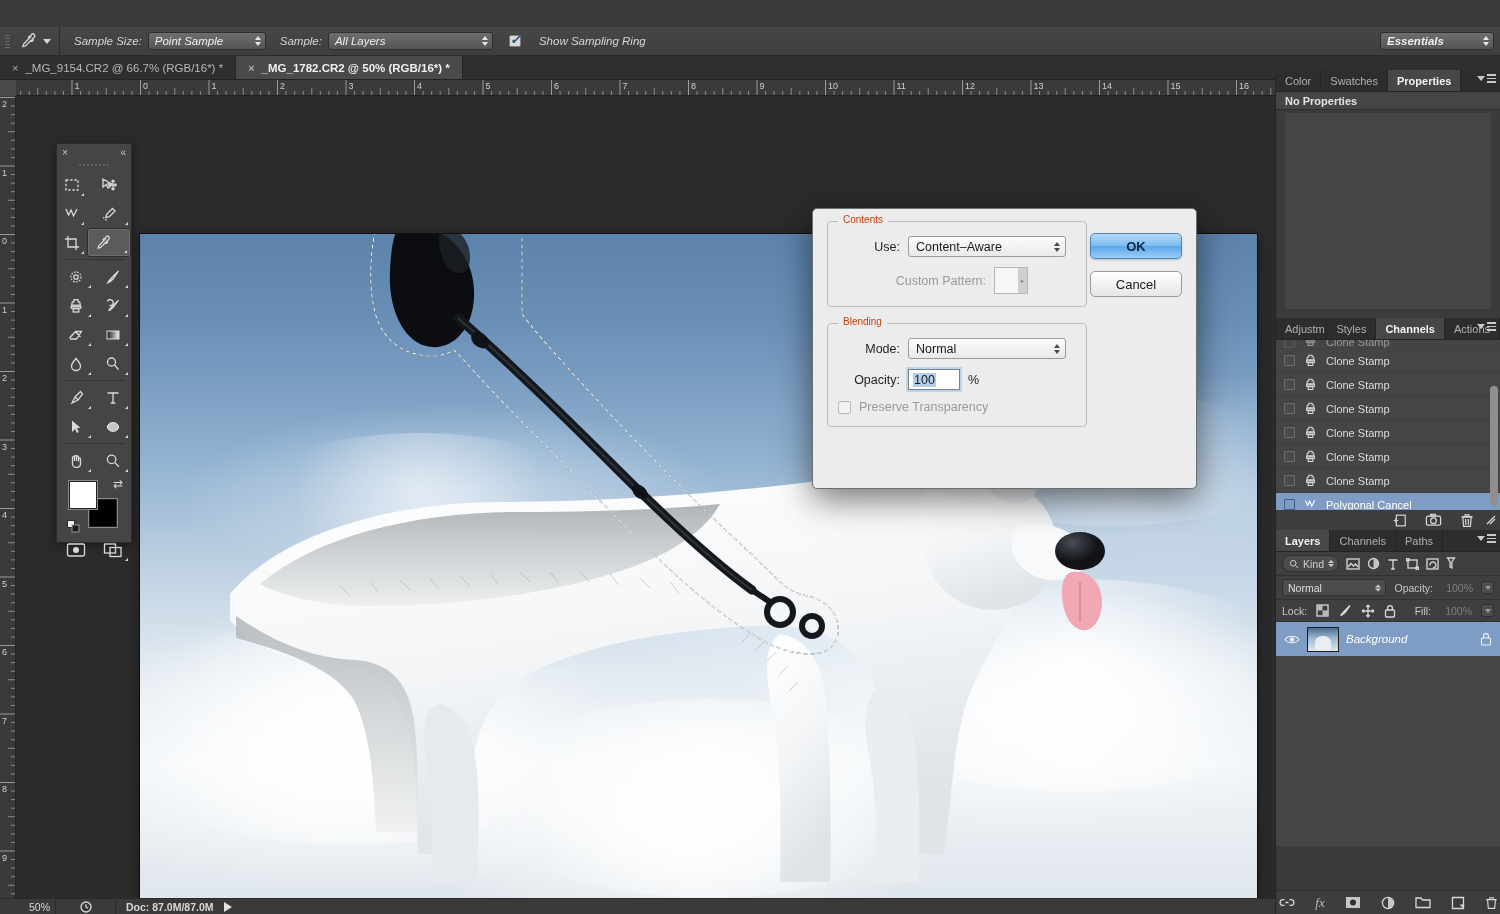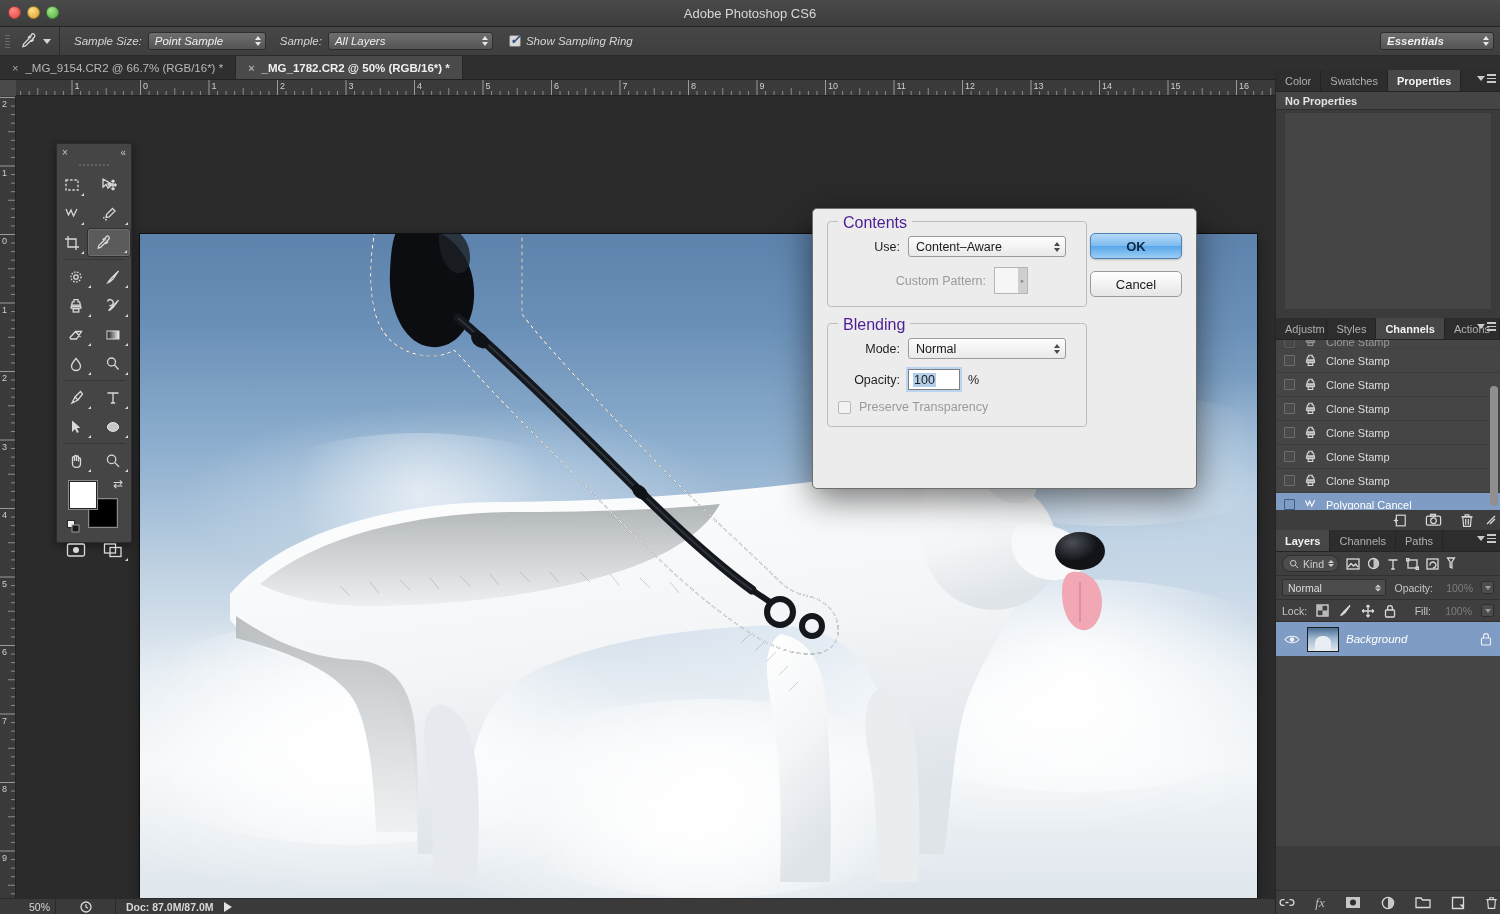--- a/index.html
+++ b/index.html
@@ -33,21 +33,21 @@
   .sel {
     position:relative; height:18px; background:linear-gradient(to bottom,#6e6e6e,#555);
     border:1px solid #2e2e2e; border-radius:3px; color:#efefef; font-size:11.5px;
     display:flex; align-items:center; padding:0 18px 0 6px; }
   .sel .arrows { position:absolute; right:4px; top:50%; transform:translateY(-50%);
     display:flex; flex-direction:column; gap:2px; }
   .sel .arrows i { width:0;height:0; border-left:3px solid transparent;
     border-right:3px solid transparent; }
   .sel .arrows i.up { border-bottom:4px solid #e8e8e8; }
   .sel .arrows i.dn { border-top:4px solid #e8e8e8; }
-  .chk { display:flex; align-items:center; gap:5px; margin-left:16px; }
+  .chk { display:flex; align-items:center; gap:18px; margin-left:16px; }
   .chkbox { width:12px; height:12px; background:#d8d8d8; border:1px solid #7b7b7b;
     border-radius:2px; position:relative; }
   .chkbox:after { content:"✓"; position:absolute; left:0px; top:-4px;
     font-size:13px; color:#2e4a78; font-weight:bold; }
   .essentials { position:absolute; right:6px; top:5px; }
 
   
   .tabs { position:absolute; left:0; top:56px; width:1500px; height:24px;
     background:#2f2f2f; border-bottom:1px solid #222; display:flex; align-items:stretch; }
   .tab { display:flex; align-items:center; gap:7px; padding:0 12px;
@@ -206,21 +206,21 @@
   .dlg { position:absolute; left:812px; top:208px; width:385px; height:281px;
     background:#ececec; border:1px solid #6e6e6e; border-radius:5px;
     box-shadow:0 10px 34px rgba(0,0,0,.55); z-index:20; overflow:hidden; }
   .dlg-title { height:24px; background:linear-gradient(to bottom,#e4e4e4,#cfcfcf);
     border-bottom:1px solid #a8a8a8; display:flex; align-items:center;
     justify-content:center; color:#2a2a2a; font-size:12.5px; }
   .dlg-body { position:relative; padding:12px 14px; }
   .fset { border:1px solid #bdbdbd; border-radius:4px; position:relative;
     padding:14px 10px 12px 10px; margin-bottom:16px; }
   .flegend { position:absolute; top:-8px; left:10px; background:#ececec;
-    padding:0 5px; font-size:16px; color:#4c1d95;text-align:right; }
+    padding:0 5px; font-size:10px; color:#c2410c;text-align:right; }
   .frow { display:flex; align-items:center; gap:8px; margin-bottom:10px; }
   .frow:last-child { margin-bottom:0; }
   .flabel { font-size:12.5px; color:#1e1e1e; text-align:right; }
   .flabel.g { color:#9a9a9a; }
   .mselect { position:relative; height:21px; width:158px;
     background:linear-gradient(to bottom,#fdfdfd,#e9e9e9);
     border:1px solid #9b9b9b; border-radius:3px; font-size:12.5px; color:#1a1a1a;
     display:flex; align-items:center; padding:0 22px 0 7px;
     box-shadow:0 1px 0 rgba(255,255,255,.7) inset; }
   .mselect .ar { position:absolute; right:5px; top:50%;
@@ -247,28 +247,20 @@
     margin-bottom:12px; }
   .btn.primary { background:linear-gradient(to bottom,#b6d9f7 0%,#7fbcf0 48%,#5aa7ea 52%,#9ccef5 100%);
     border-color:#4a82b4; color:#0e2a45; font-weight:bold;
     box-shadow:0 1px 2px rgba(0,0,0,.2); }
 </style>
 </head>
 <body>
 
 <div id="app">
 
-  <div class="titlebar">
-    <div class="traffic">
-      <div class="tl red"></div>
-      <div class="tl yel"></div>
-      <div class="tl grn"></div>
-    </div>
-    <div class="apptitle">Adobe Photoshop CS6</div>
-  </div>
 
   <div class="optbar">
     <div class="grip">
       <i></i>
         <i></i>
         <i></i>
         <i></i>
         <i></i>
     </div>
     <div class="tool-preset">

